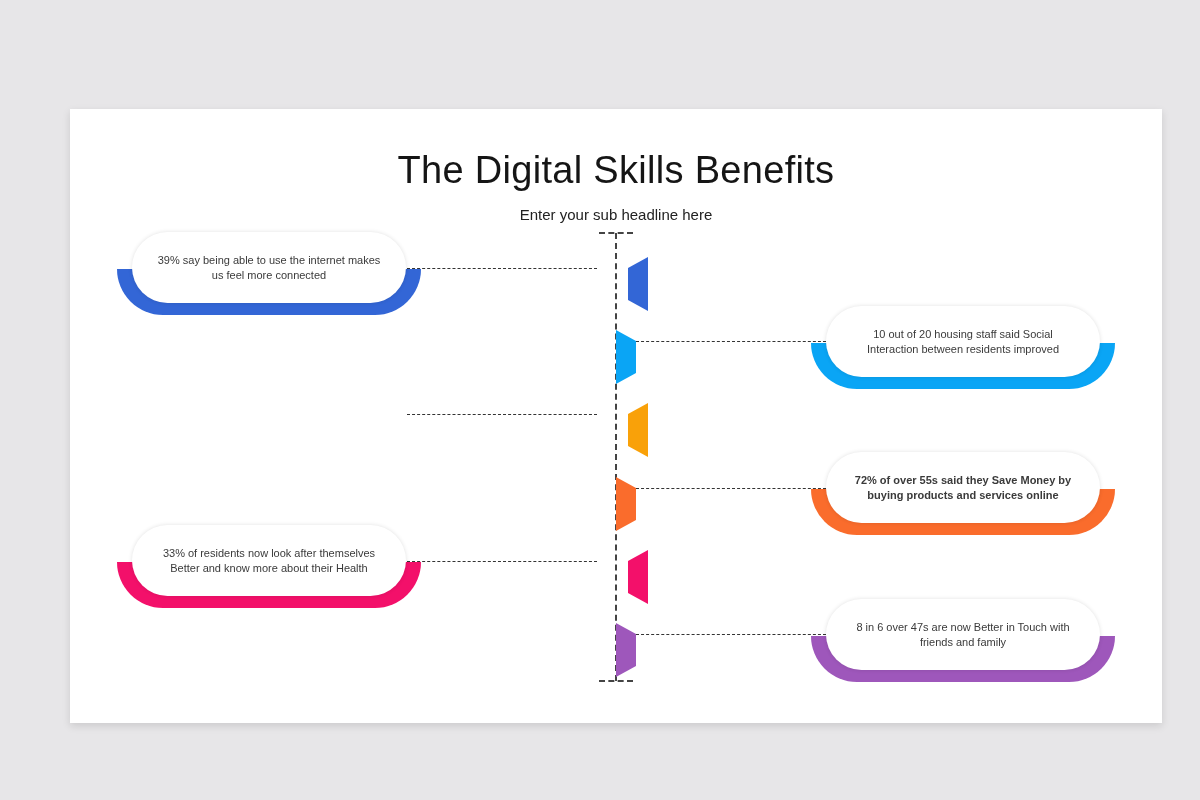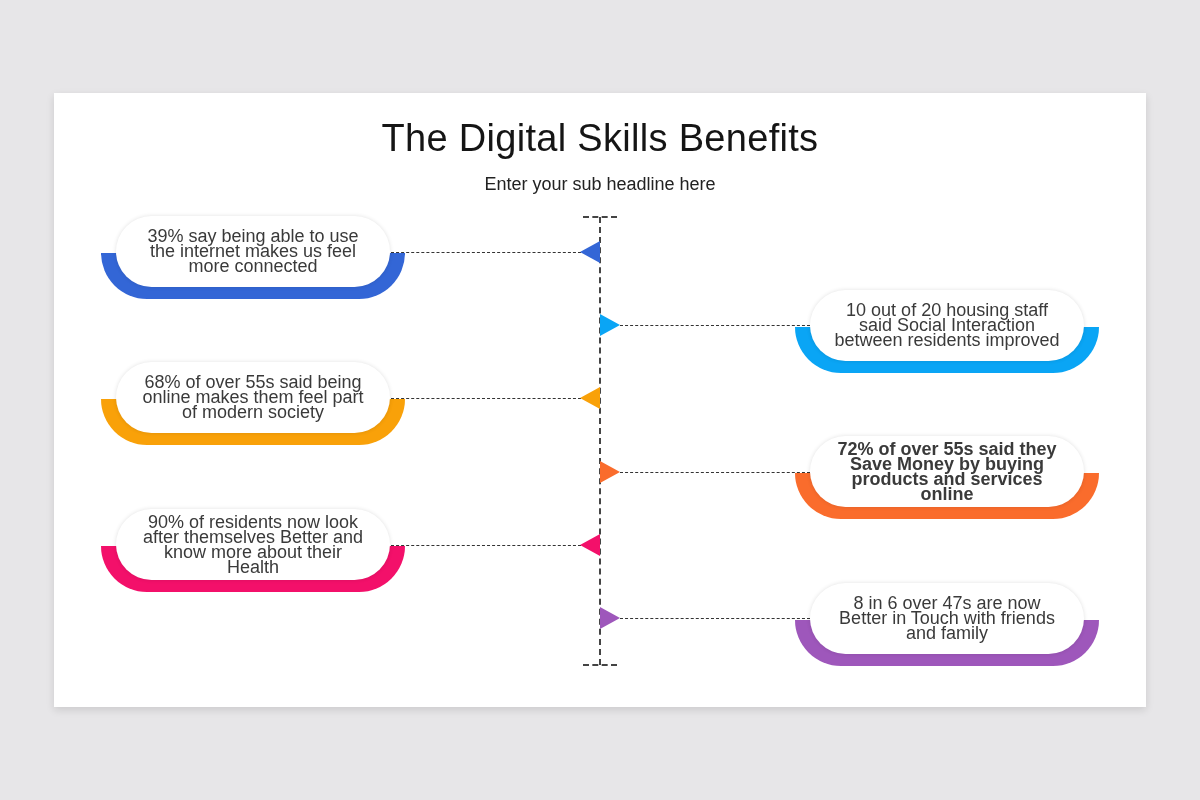--- a/index.html
+++ b/index.html
@@ -1,15 +1,15 @@
 <!DOCTYPE html>
 <html><head>
 <meta charset="utf-8">
 <style>
-  * { box-sizing: border-box; margin: 0; padding: 0; }
+  * { box-sizing: border-box; margin: 0; padding: 16px; }
   html, body { width: 1200px; height: 800px; overflow: hidden; }
   body {
     background: #e7e6e8;
     font-family: "Liberation Sans", "DejaVu Sans", sans-serif;
     position: relative;
   }
   .slide {
     position: absolute;
     left: 54px; top: 93px;
     width: 1092px; height: 614px;
@@ -21,21 +21,21 @@
     left: 0; right: 0; top: 24px;
     text-align: center;
     font-size: 38px;
     color: #151515;
     letter-spacing: 0.3px;
   }
   .subtitle {
     position: absolute;
     left: 0; right: 0; top: 81px;
     text-align: center;
-    font-size: 18px;
+    font-size: 15px;
     color: #222;
   }
   
   .axis {
     position: absolute;
     left: 545px; top: 124px;
     width: 0; height: 448px;
     border-left: 2px dashed #444;
   }
   .axis-cap {
@@ -70,21 +70,21 @@
   .pill {
     position: absolute;
     left: 15px; top: 0;
     width: 274px; height: 71px;
     background: #fff;
     border-radius: 36px;
     box-shadow: 0 0 4px rgba(0,0,0,0.12);
     display: flex; align-items: center; justify-content: center;
     text-align: center;
     padding: 0 22px;
-    font-size: 18px;
+    font-size: 11px;
     line-height: 15px;
     color: #3a3a3a;
   }
 </style>
 </head>
 <body>
 
 <div class="slide">
   <div class="title">The Digital Skills Benefits</div>
   <div class="subtitle">Enter your sub headline here</div>
@@ -102,37 +102,33 @@
 
   <div class="connector" style="left:566px; top:232px; width:190px;"></div>
   <div class="marker right" style="left:546px; top:221px; border-left-color:#0AA5F5;"></div>
   <div class="card" style="left:741px; top:197px;">
     <div class="band" style="background:#0AA5F5;"></div>
     <div class="pill">10 out of 20 housing staff said Social Interaction between residents improved</div>
   </div>
 
   <div class="connector" style="left:337px; top:305px; width:190px;"></div>
   <div class="marker left" style="left:526px; top:294px; border-right-color:#F9A109;"></div>
-  <div class="card" style="left:47px; top:269px;">
-    <div class="band" style="background:#F9A109;"></div>
-    <div class="pill">68% of over 55s said being online makes them feel part of modern society</div>
-  </div>
 
   <div class="connector" style="left:566px; top:379px; width:190px;"></div>
   <div class="marker right" style="left:546px; top:368px; border-left-color:#FA6C2C;"></div>
   <div class="card" style="left:741px; top:343px;font-weight:bold;">
     <div class="band" style="background:#FA6C2C;"></div>
     <div class="pill">72% of over 55s said they Save Money by buying products and services online</div>
   </div>
 
   <div class="connector" style="left:337px; top:452px; width:190px;"></div>
   <div class="marker left" style="left:526px; top:441px; border-right-color:#F3106A;"></div>
   <div class="card" style="left:47px; top:416px;">
     <div class="band" style="background:#F3106A;"></div>
-    <div class="pill">90% of residents now look after themselves Better and know more about their Health</div>
+    <div class="pill">33% of residents now look after themselves Better and know more about their Health</div>
   </div>
 
   <div class="connector" style="left:566px; top:525px; width:190px;"></div>
   <div class="marker right" style="left:546px; top:514px; border-left-color:#9E57BB;"></div>
   <div class="card" style="left:741px; top:490px;">
     <div class="band" style="background:#9E57BB;"></div>
     <div class="pill">8 in 6 over 47s are now Better in Touch with friends and family</div>
   </div>
 </div>
 

